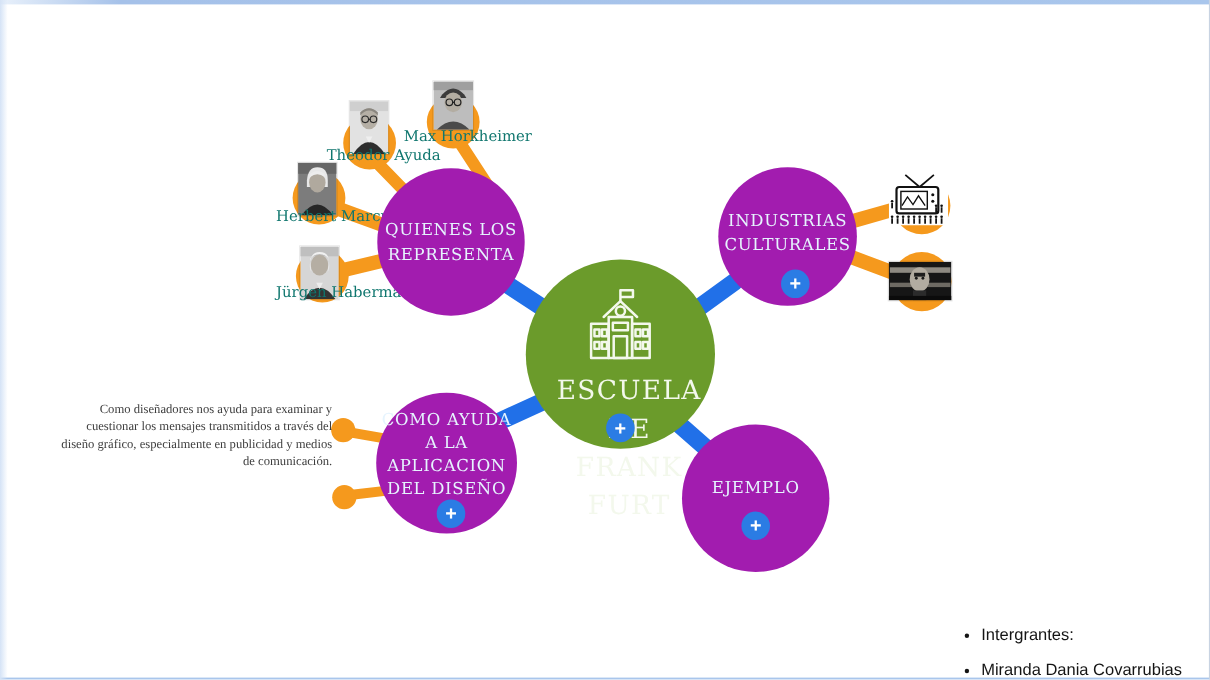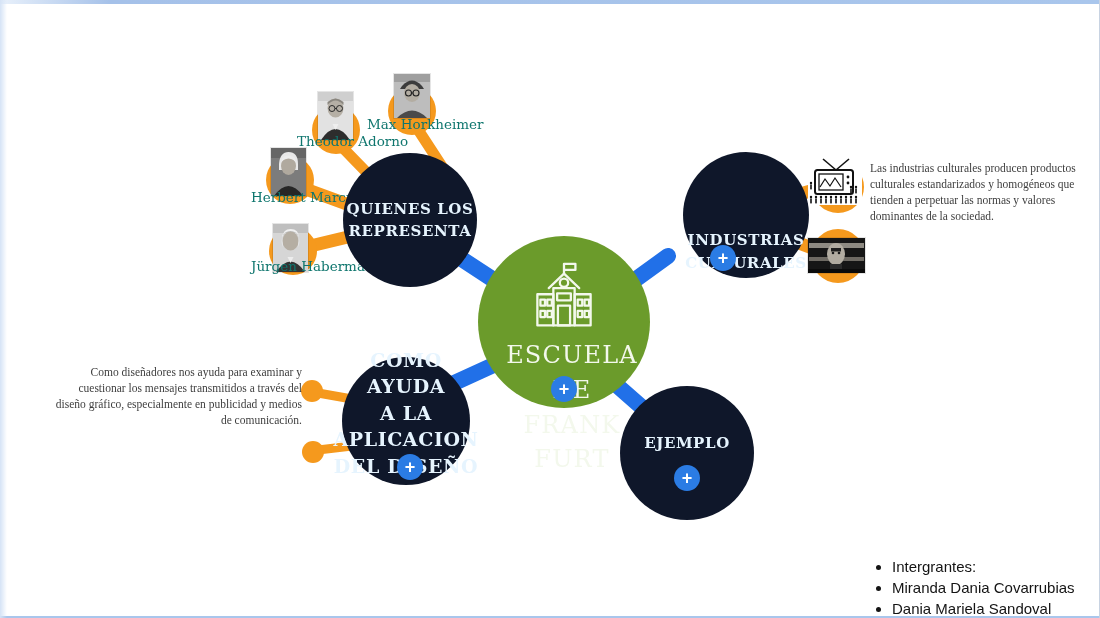--- a/index.html
+++ b/index.html
@@ -11,22 +11,22 @@
   .frame-bottom{position:absolute;bottom:0;left:0;right:0;height:2px;background:#a9c6ec;z-index:12;}
   .frame-left{position:absolute;top:0;bottom:0;left:0;width:7px;z-index:12;
               background:linear-gradient(to right,#d5e3f6,rgba(255,255,255,0));}
   .frame-right{position:absolute;top:0;bottom:0;right:0;width:1px;background:#c8d3e2;z-index:12;}
 
   svg.connectors{position:absolute;left:0;top:0;z-index:1;}
 
   .sat{position:absolute;border-radius:50%;background:#f5991d;z-index:2;}
   .photo{position:absolute;z-index:3;line-height:0;box-shadow:0 0 0 1px rgba(0,0,0,.10);}
 
-  .node{position:absolute;border-radius:50%;background:#0f172a;z-index:4;
-        display:flex;align-items:center;justify-content:center;text-align:center;cursor:pointer;font-weight:bold;}
+  .node{position:absolute;border-radius:50%;background:#a21caf;z-index:4;
+        display:flex;align-items:center;justify-content:center;text-align:center;cursor:pointer;}
   .node .label{color:#e6f4fe;font-size:15px;letter-spacing:.6px;line-height:1.5;}
   .node .label span{display:block;}
 
   .center-node{position:absolute;border-radius:50%;background:#6b9b2b;z-index:5;
                display:flex;flex-direction:column;align-items:center;text-align:center;
                padding-top:24px;box-sizing:border-box;cursor:pointer;}
   .center-title{color:#f3f8ec;font-size:24px;letter-spacing:1.2px;line-height:1.45;margin-top:4px;margin-left:16px;}
   .center-title span{display:block;}
 
   .plus{position:absolute;width:26px;height:26px;border-radius:50%;background:#2b7ce4;color:#fff;
@@ -35,21 +35,21 @@
 
   .name{position:absolute;z-index:4;font-size:13.5px;color:#0f766e;white-space:nowrap;}
 
   .note{position:absolute;z-index:2;font-size:11.5px;color:#3e3e3e;line-height:1.4;
         font-family:"Liberation Serif",serif;}
   .note.right-align{text-align:right;}
 
   .team{position:absolute;left:868px;top:556px;z-index:6;font-family:"Liberation Sans",sans-serif;
         font-size:15px;color:#141414;}
   .team ul{margin:0;padding-left:24px;}
-  .team li{margin:1px 0;line-height:1.32;}
+  .team li{margin:12px 0;line-height:1.32;}
 </style>
 </head>
 <body>
 
 <div class="stage">
 
   <svg class="connectors" width="1100" height="618">
 
     <g stroke="#2170e8" stroke-linecap="round" fill="none">
       <line x1="445" y1="248" x2="512" y2="292" stroke-width="16"></line>
@@ -203,41 +203,41 @@
       <rect x="1" y="19" width="55" height="4" fill="#6e6a63"></rect>
       <ellipse cx="28" cy="16" rx="9" ry="11" fill="#b2aca1"></ellipse>
       <rect x="23" y="10" width="10" height="3.5" fill="#1e1e1e"></rect>
       <circle cx="25" cy="15" r="1.3" fill="#1a1a1a"></circle>
       <circle cx="31" cy="15" r="1.3" fill="#1a1a1a"></circle>
       <rect x="22" y="26" width="12" height="9" fill="#2b2b2b"></rect>
       <rect x="0" y="31" width="57" height="4" fill="#0b0b0b"></rect>
     </svg>
   </div>
 
-  <div class="name" style="left:297px;top:133px;">Theodor Adorno</div>
+  <div class="name" style="left:297px;top:133px;">Theodor Ayuda</div>
   <div class="name" style="left:367px;top:116px;">Max Horkheimer</div>
   <div class="name" style="left:251px;top:189px;">Herbert Marcuse</div>
   <div class="name" style="left:251px;top:258px;">Jürgen Habermas</div>
 
   <div class="node" style="left:343px;top:153px;width:134px;height:134px;">
     <div class="label">
       <span>QUIENES LOS</span>
       <span>REPRESENTA</span>
     </div>
   </div>
 
-  <div class="node" style="left:683px;top:152px;width:126px;height:126px;align-items:flex-end;">
+  <div class="node" style="left:653px;top:152px;width:126px;height:126px;">
     <div class="label" style="transform:translateY(-4px);">
       <span>INDUSTRIAS</span>
       <span>CULTURALES</span>
     </div>
   </div>
 
   <div class="node" style="left:342px;top:357px;width:128px;height:128px;">
-    <div class="label" style="font-size:19px;line-height:1.4;transform:translateY(-8px);">
+    <div class="label" style="font-size:15px;line-height:1.4;transform:translateY(-8px);">
       <span>COMO AYUDA</span>
       <span>A LA</span>
       <span>APLICACION</span>
       <span>DEL DISEÑO</span>
     </div>
   </div>
 
   <div class="node" style="left:620px;top:386px;width:134px;height:134px;">
     <div class="label" style="transform:translateY(-10px);text-align:center;">
       <span>EJEMPLO</span>
@@ -269,21 +269,20 @@
       <span>ESCUELA DE</span>
       <span>FRANK FURT</span>
     </div>
   </div>
 
   <div class="plus" style="left:551px;top:376px;">+</div>
   <div class="plus" style="left:710px;top:245px;">+</div>
   <div class="plus" style="left:397px;top:454px;">+</div>
   <div class="plus" style="left:674px;top:465px;">+</div>
 
-  <div class="note" style="left:870px;top:160px;width:220px;">Las industrias culturales producen productos culturales estandarizados y homogéneos que tienden a perpetuar las normas y valores dominantes de la sociedad.</div>
   <div class="note right-align" style="left:50px;top:364px;width:252px;">Como diseñadores nos ayuda para examinar y cuestionar los mensajes transmitidos a través del diseño gráfico, especialmente en publicidad y medios de comunicación.</div>
 
   <div class="team">
     <ul>
       <li>Intergrantes:</li>
       <li>Miranda Dania Covarrubias</li>
       <li>Dania Mariela Sandoval Jiménez</li>
     </ul>
   </div>
 

